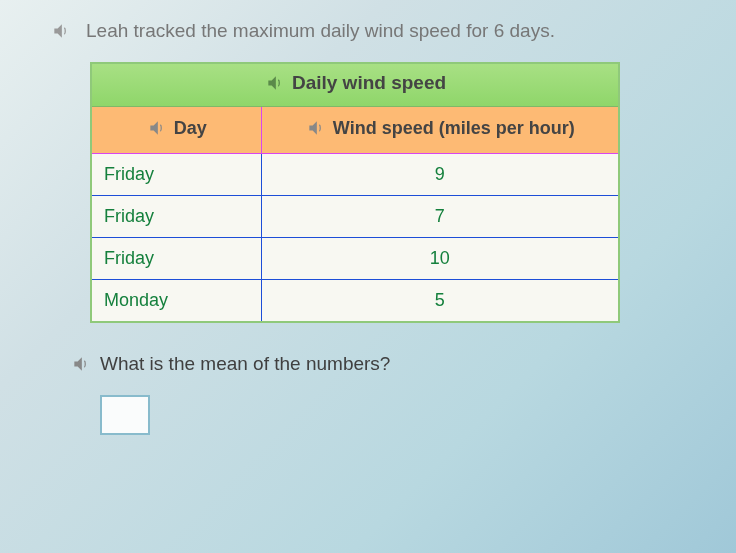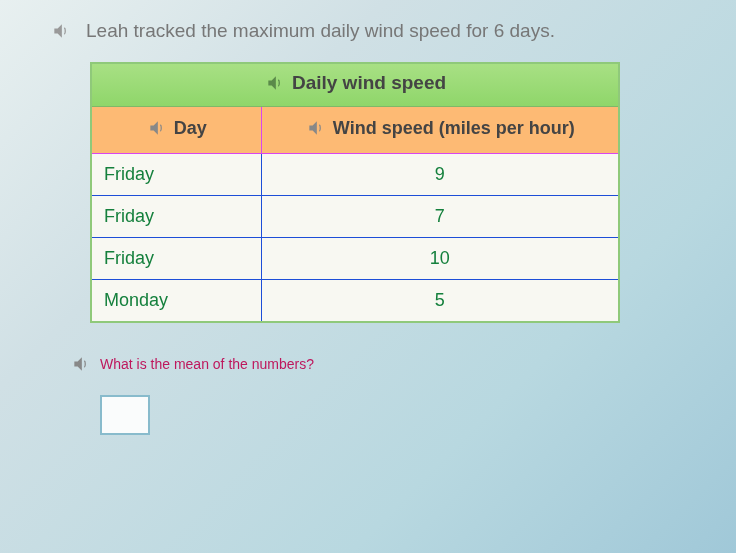--- a/index.html
+++ b/index.html
@@ -86,22 +86,22 @@
       text-align: left;
       width: 170px;
     }
     td.val-cell {
       text-align: center;
     }
     .question-line {
       display: flex;
       align-items: center;
       gap: 8px;
-      font-size: 14px;
-      color: #be185d;
+      font-size: 19px;
+      color: #404040;
       margin-left: 40px;
       margin-bottom: 20px;
     }
     .answer-box {
       width: 50px;
       height: 40px;
       border: 2px solid #88bbcc;
       background: #fafcfc;
       margin-left: 70px;
     }

